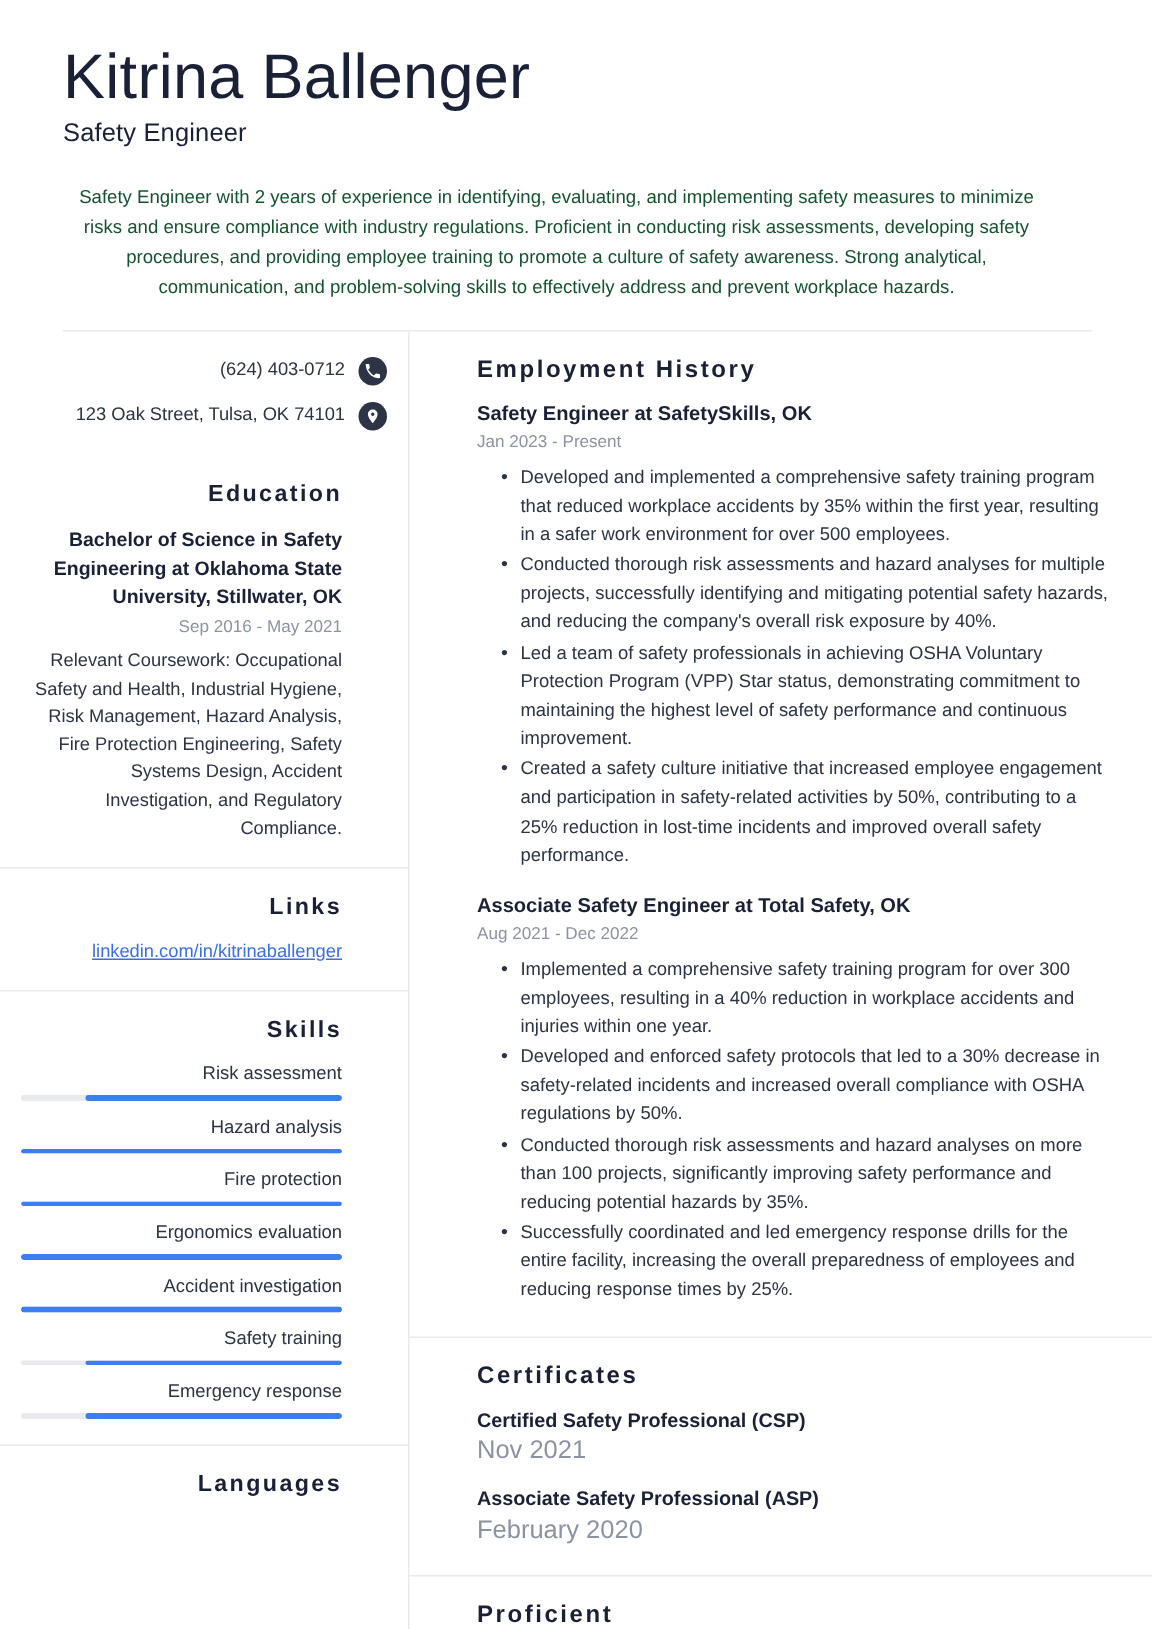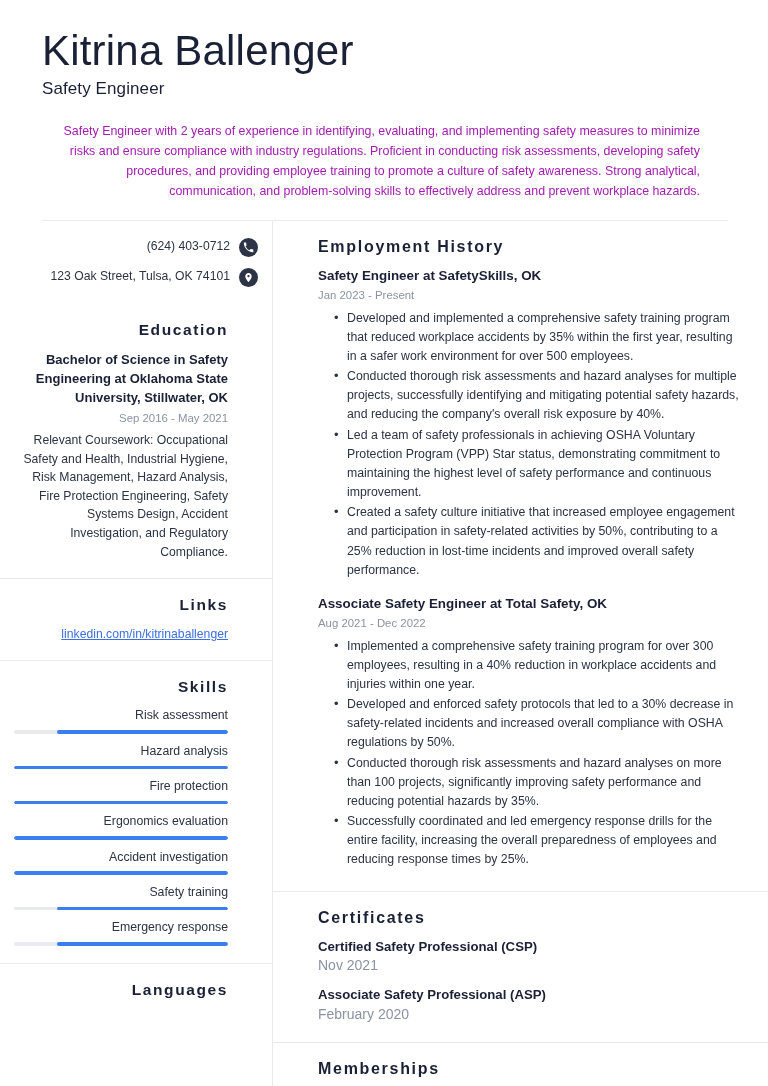--- a/index.html
+++ b/index.html
@@ -35,22 +35,22 @@
     font-size: 17px;
     font-weight: 400;
     color: #1a2036;
     letter-spacing: 0.1px;
   }
   .summary {
     margin-top: 22px;
     margin-right: 28px;
     font-size: 12.4px;
     line-height: 1.62;
-    color: #a21caf;
-    text-align: right;
+    color: #14532d;
+    text-align: center;
   }
   .header-rule {
     margin-top: 19px;
     height: 1px;
     background: #e8eaee;
     width: 100%;
   }
 
   
   .body {
@@ -209,21 +209,21 @@
   .cert { margin-bottom: 13px; }
   .cert:last-child { margin-bottom: 0; }
   .cert-name {
     font-size: 13.2px;
     font-weight: 700;
     color: #1a2036;
     line-height: 1.35;
   }
   .cert-date {
     margin-top: 2px;
-    font-size: 14px;
+    font-size: 17px;
     color: #8b92a1;
   }
 </style>
 </head>
 <body>
 
 <div class="page">
 
   <div class="header">
     <div class="full-name">Kitrina Ballenger</div>
@@ -357,19 +357,19 @@
               <div class="cert-date">Nov 2021</div>
             </div>
             <div class="cert">
               <div class="cert-name">Associate Safety Professional (ASP)</div>
               <div class="cert-date">February 2020</div>
             </div>
           </div>
       </div>
 
       <div class="main-block">
-        <div class="main-title">Memberships</div>
+        <div class="main-title">Proficient</div>
 
       </div>
 
     </div>
   </div>
 </div>
 
 </body></html>

